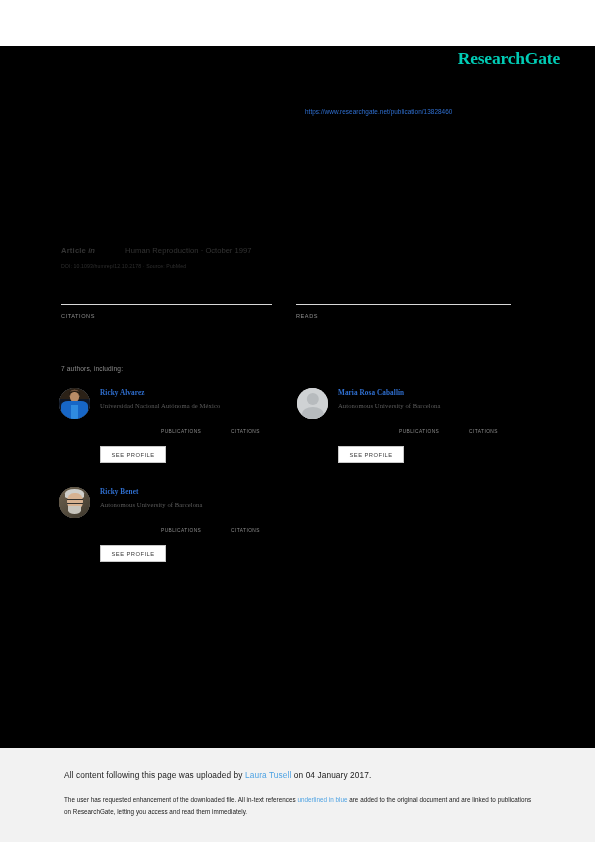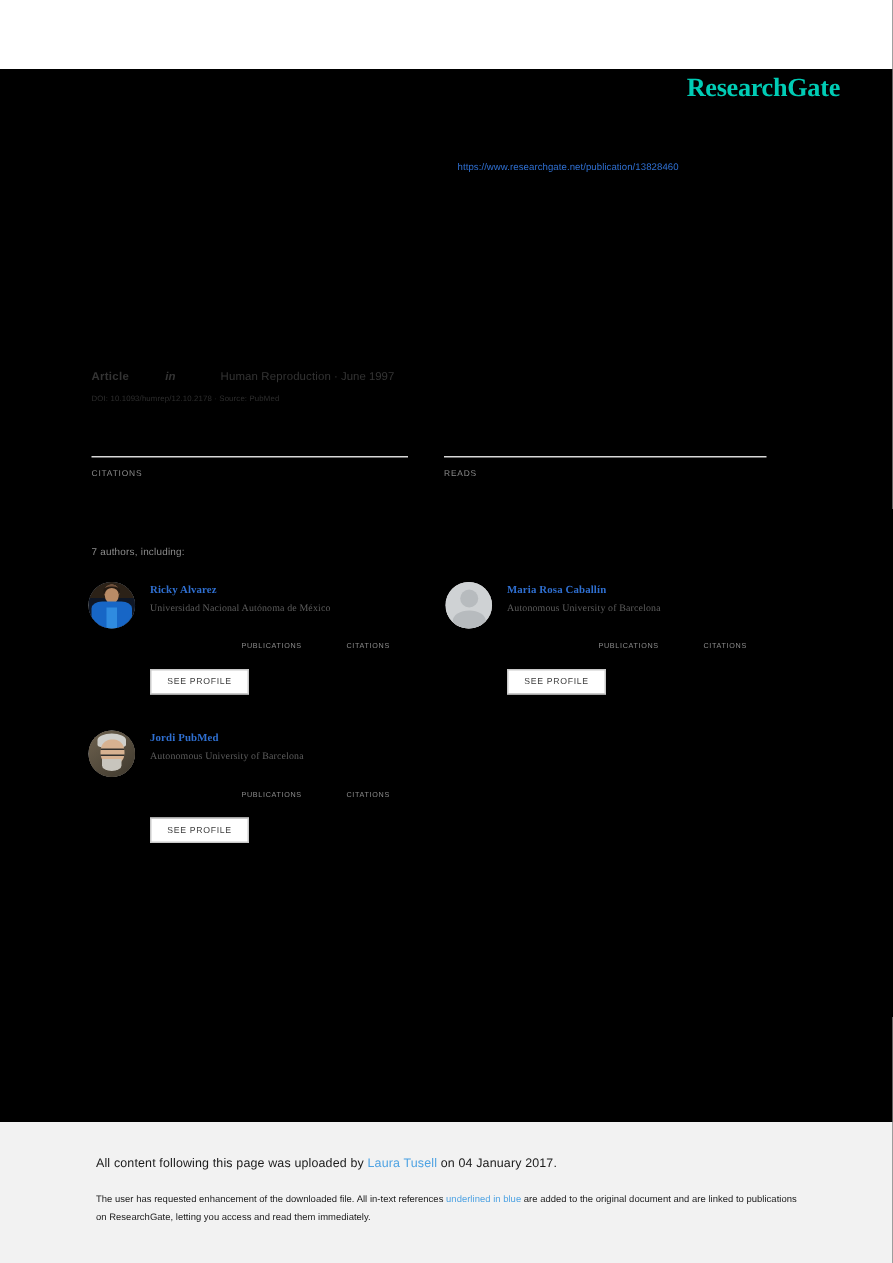--- a/index.html
+++ b/index.html
@@ -37,21 +37,21 @@
 
   
   .redact{position:absolute;background:#000000;}
 
   
   .meta-line{
     position:absolute;left:61px;top:246px;
     font-size:7.6px;color:#343434;white-space:nowrap;
   }
   .meta-line .art{font-weight:bold;letter-spacing:.2px;}
-  .meta-line .inw{font-style:italic;font-weight:bold;margin-left:22px;}
+  .meta-line .inw{font-style:italic;font-weight:bold;}
   .meta-line .jr{letter-spacing:.1px;margin-left:28px;}
   .doi-line{
     position:absolute;left:61px;top:263px;
     font-size:5.2px;color:#2e2e2e;white-space:nowrap;letter-spacing:.1px;
   }
 
   
   .rule{position:absolute;height:1px;background:#d8d8d8;}
   .rule.left{left:61px;top:304px;width:211px;}
   .rule.right{left:296px;top:304px;width:215px;}
@@ -156,21 +156,21 @@
 
   <div class="redact" style="left:61px;top:140px;width:420px;height:26px;"></div>
   <div class="redact" style="left:61px;top:172px;width:330px;height:16px;"></div>
   <div class="redact" style="left:61px;top:200px;width:450px;height:34px;"></div>
 
   <div class="meta-line">
     <span class="art">Article</span>
     <span class="inw">in</span>
     <span class="jr">Human Reproduction</span>
     <span>·</span>
-    <span>June 1997</span>
+    <span>October 1997</span>
   </div>
   <div class="doi-line">DOI: 10.1093/humrep/12.10.2178 · Source: PubMed</div>
 
   <div class="stat-num l"></div>
   <div class="rule left"></div>
   <div class="stat-label l">CITATIONS</div>
 
   <div class="stat-num r"></div>
   <div class="rule right"></div>
   <div class="stat-label r">READS</div>
@@ -224,21 +224,21 @@
     <div class="avatar">
       <div class="av-photo2">
         <div class="bgl"></div>
           <div class="hair"></div>
           <div class="face"></div>
         <div class="glass"></div>
           <div class="beard"></div>
       </div>
     </div>
     <div class="info">
-      <div class="aname">Jordi PubMed</div>
+      <div class="aname">Ricky Benet</div>
       <div class="aaff">Autonomous University of Barcelona</div>
     </div>
     <div class="pc-row">
       <div class="pc-num p"></div>
       <div class="pc p">PUBLICATIONS</div>
       <div class="pc-num c"></div>
       <div class="pc c">CITATIONS</div>
     </div>
     <div class="see-profile">SEE PROFILE</div>
   </div>

